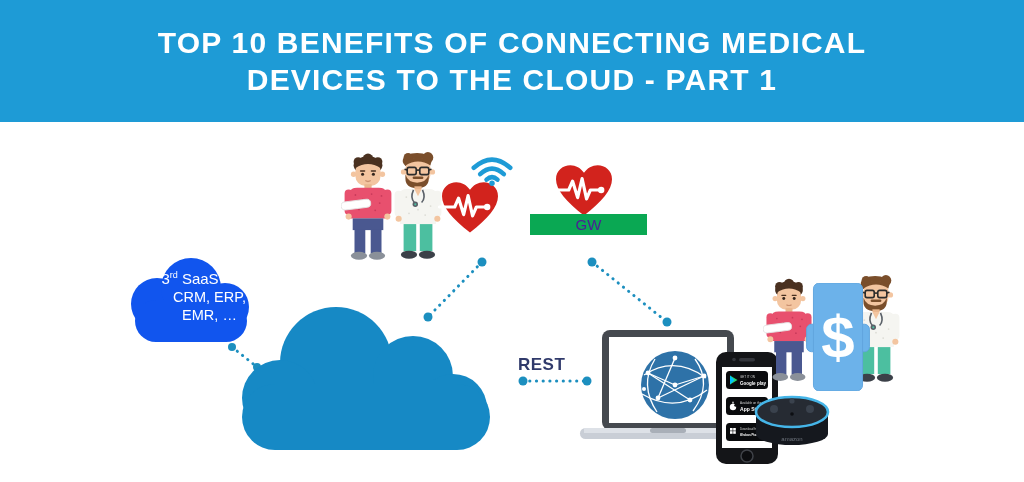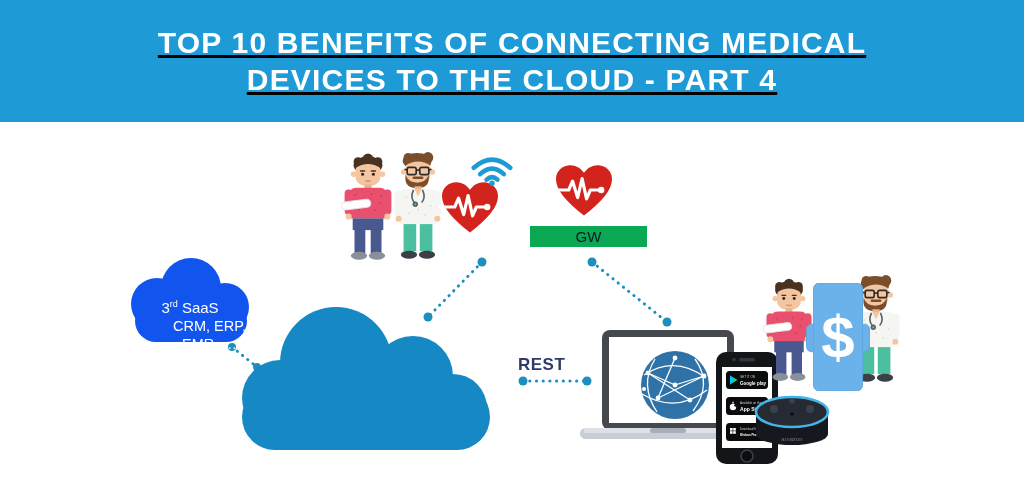--- a/index.html
+++ b/index.html
@@ -3,32 +3,32 @@
 <meta charset="utf-8">
 <style>
   html,body{margin:0;padding:0;background:#ffffff;}
   #canvas{
     position:relative;width:1024px;height:482px;overflow:hidden;
     background:#ffffff;font-family:"Liberation Sans","DejaVu Sans",sans-serif;
   }
   .abs{position:absolute;}
   
   #header{left:0;top:0;width:1024px;height:122px;background:#1E9BD6;
-    display:flex;flex-direction:column;justify-content:center;align-items:center;text-decoration:underline;}
+    display:flex;flex-direction:column;justify-content:center;align-items:center;}
   #header .t{color:#ffffff;font-weight:bold;font-size:30px;letter-spacing:1.2px;
     line-height:37px;text-align:center;}
   
-  #saas-text{left:120px;top:295px;width:140px;text-align:center;color:#fff;}
+  #saas-text{left:120px;top:266px;width:140px;text-align:center;color:#fff;}
   #saas-line1{font-size:15px;line-height:18px;}
   #saas-line1 sup{font-size:9px;}
   #saas-line2{font-size:14.5px;line-height:18px;margin-left:39px;}
   #iot-label{left:276px;top:377px;width:180px;text-align:center;color:#fff;font-size:29px;}
   
-  #gw-bar{left:530px;top:226px;width:117px;height:21px;background:#0AA853;
-    display:flex;align-items:center;justify-content:center;color:#0f172a;font-size:15px;}
+  #gw-bar{left:530px;top:214px;width:117px;height:21px;background:#0AA853;
+    display:flex;align-items:center;justify-content:center;color:#4c1d95;font-size:15px;}
   
   #rest-label{left:518px;top:355px;width:68px;text-align:left;color:#303A6B;
     font-size:17px;font-weight:700;letter-spacing:.5px;}
   
   #dollar-text{left:806px;top:283px;width:64px;height:108px;display:flex;
     align-items:center;justify-content:center;color:#fff;font-size:60px;font-weight:bold;}
   svg{display:block;}
 </style>
 </head>
 <body>
@@ -121,21 +121,21 @@
       <g id="heart-ecg">
         <path d="M50 84 C22 62 6 44 6 27 C6 13 17 5 28.5 5 C37 5 45 9.5 50 17 C55 9.5 63 5 71.5 5 C83 5 94 13 94 27 C94 44 78 62 50 84 Z" fill="#D2231D"></path>
         <polyline points="2,44 26,44 32,30 40,56 47,26 54,58 60,44 74,44" stroke="#FFFFFF" stroke-width="5" fill="none" stroke-linejoin="round" stroke-linecap="round"></polyline>
         <circle cx="77" cy="44" r="5" fill="#FFFFFF"></circle>
       </g>
     </defs>
   </svg>
 
   <div id="header" class="abs">
     <div class="t">TOP 10 BENEFITS OF CONNECTING MEDICAL</div>
-    <div class="t">DEVICES TO THE CLOUD - PART 4</div>
+    <div class="t">DEVICES TO THE CLOUD - PART 1</div>
   </div>
 
   <svg class="abs" style="left:0;top:0;pointer-events:none" width="1024" height="482">
     <g stroke="#1C8FBF" stroke-width="3" stroke-linecap="round" stroke-dasharray="0.2 6.5" fill="none">
       <line x1="482" y1="262" x2="428" y2="317"></line>
       <line x1="592" y1="262" x2="667" y2="322"></line>
       <line x1="232" y1="347" x2="257" y2="367"></line>
       <line x1="523" y1="381" x2="587" y2="381"></line>
     </g>
     <g fill="#1C8FBF">

